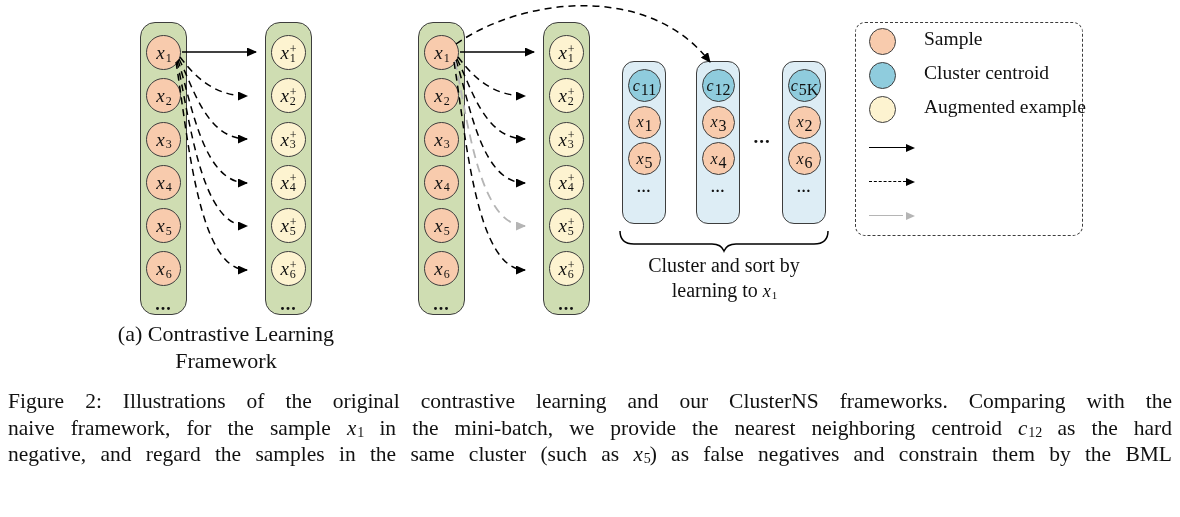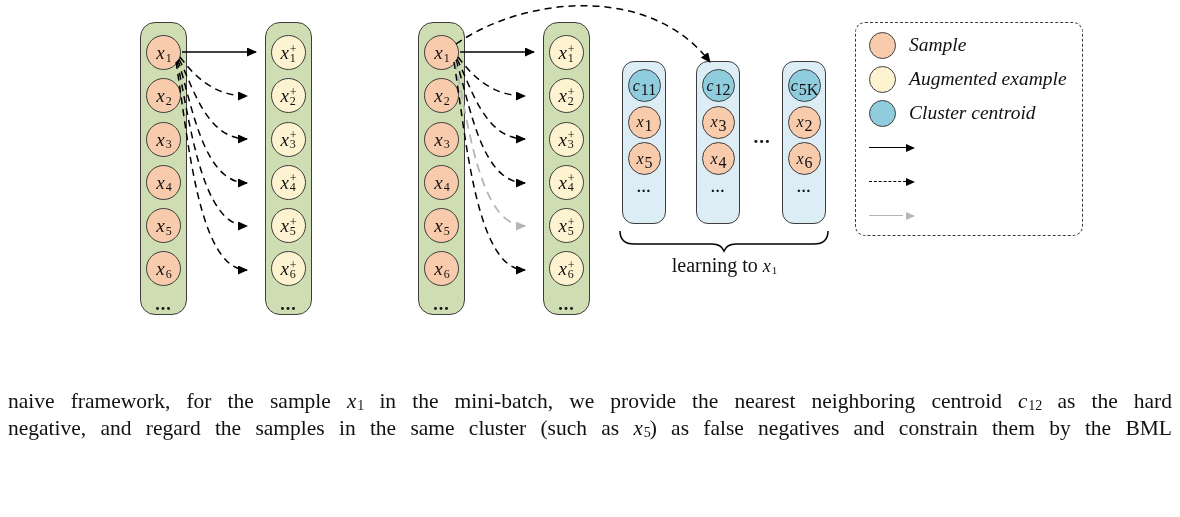--- a/index.html
+++ b/index.html
@@ -57,21 +57,21 @@
 
   
   .arrow-layer { position:absolute; left:0; top:0; pointer-events:none; }
 
   
   .legend {
     position:absolute; left:855px; top:22px; width:228px; height:214px;
     border:1.4px dashed #3d3d3d; border-radius:10px; box-sizing:border-box;
     display:flex; flex-direction:column; padding:5px 6px 2px 13px;
   }
-  .legend-row { flex:1; display:flex; align-items:center; gap:13px;font-style:italic; }
+  .legend-row { flex:1; display:flex; gap:28px; }
   .legend-label { font-size:19.5px; white-space:nowrap; }
   .sw-circle { width:27px; height:27px; border-radius:50%; border:1.2px solid #3d3d3d;
                box-sizing:border-box; flex:0 0 auto; }
   .sw-circle.sample { background:var(--c-sample,#f8cbad); }
   .sw-circle.aug    { background:var(--c-aug,#fdf3d0); }
   .sw-circle.cent   { background:var(--c-cent,#8fccdd); }
   .sw-arrow { width:46px; display:flex; align-items:center; flex:0 0 auto; }
   .sw-line { flex:1; height:0; border-top:1.7px solid #000; }
   .sw-line.dashed { border-top-style:dashed; }
   .sw-line.gray { border-top-color:var(--c-bml,#b5b5b5); }
@@ -384,26 +384,26 @@
 
     <path d="M 620,231 C 620,240 625,244 634,244 L 712,244 C 718,244 722,246 724,251 C 726,246 730,244 736,244 L 814,244 C 823,244 828,240 828,231" stroke="#000" stroke-width="1.5" fill="none"></path>
   </svg>
 
   <div class="legend" id="legend-box">
       <div class="legend-row">
         <span class="sw-circle sample"></span>
         <span class="legend-label">Sample</span>
       </div>
       <div class="legend-row">
+        <span class="sw-circle cent"></span>
+        <span class="legend-label">Cluster centroid</span>
+      </div>
+      <div class="legend-row">
         <span class="sw-circle aug"></span>
         <span class="legend-label">Augmented example</span>
-      </div>
-      <div class="legend-row">
-        <span class="sw-circle cent"></span>
-        <span class="legend-label">Cluster centroid</span>
       </div>
       <div class="legend-row">
         <span class="sw-arrow">
           <span class="sw-line"></span>
           <span class="sw-tri"></span>
         </span>
       </div>
       <div class="legend-row">
         <span class="sw-arrow">
           <span class="sw-line dashed"></span>
@@ -411,29 +411,35 @@
         </span>
       </div>
       <div class="legend-row">
         <span class="sw-arrow">
           <span class="sw-line gray"></span>
           <span class="sw-tri gray"></span>
         </span>
       </div>
     </div>
 
+  <div class="subcap subcap-a">
+    <div>(a) Contrastive Learning</div>
+    <div>Framework</div>
+  </div>
 
   <div class="cluster-note">
+    <div>Cluster and sort by</div>
     <div><span>learning to </span><span id="note-math"><span class="mvar">
             <i>x</i>
             <span class="msub">1</span>
           </span></span></div>
   </div>
 
   <div class="caption" id="figure-caption">
+      <div class="cap-line just">Figure 2: Illustrations of the original contrastive learning and our ClusterNS frameworks. Comparing with the</div>
       <div class="cap-line just">naive framework, for the sample <span class="mvar">
           <i>x</i>
           <span class="msub">1</span>
         </span> in the mini-batch, we provide the nearest neighboring centroid <span class="mvar">
           <i>c</i>
           <span class="msub">12</span>
         </span> as the hard</div>
       <div class="cap-line just">negative, and regard the samples in the same cluster (such as <span class="mvar">
           <i>x</i>
           <span class="msub">5</span>

